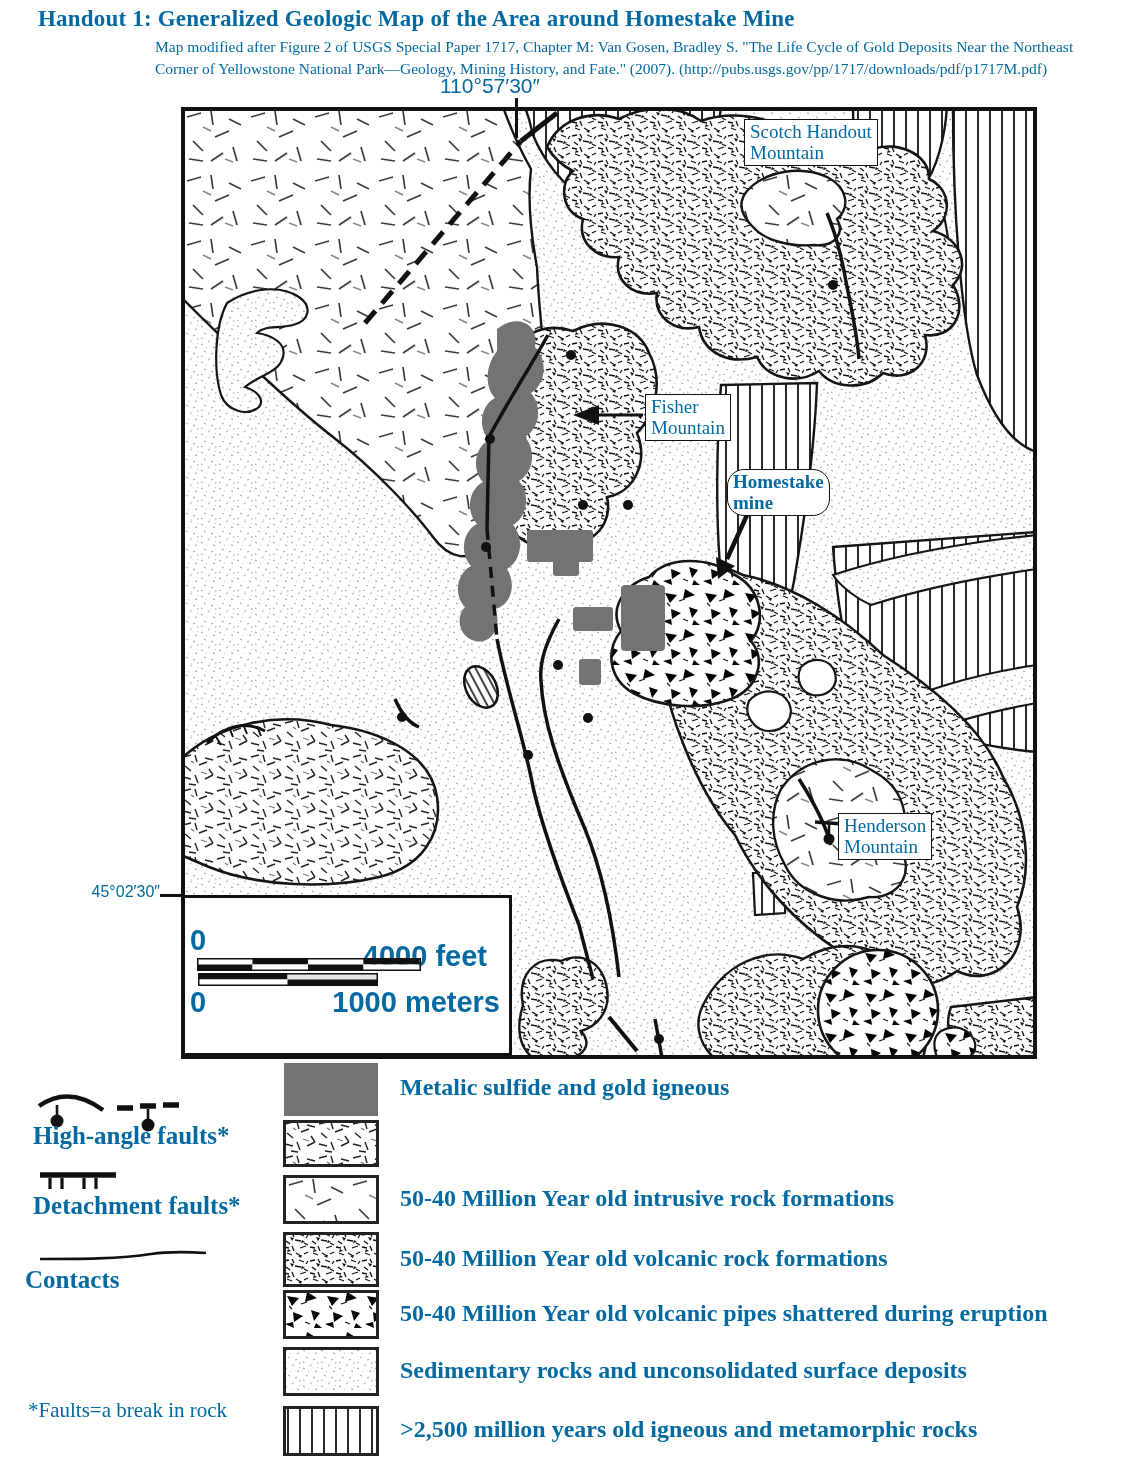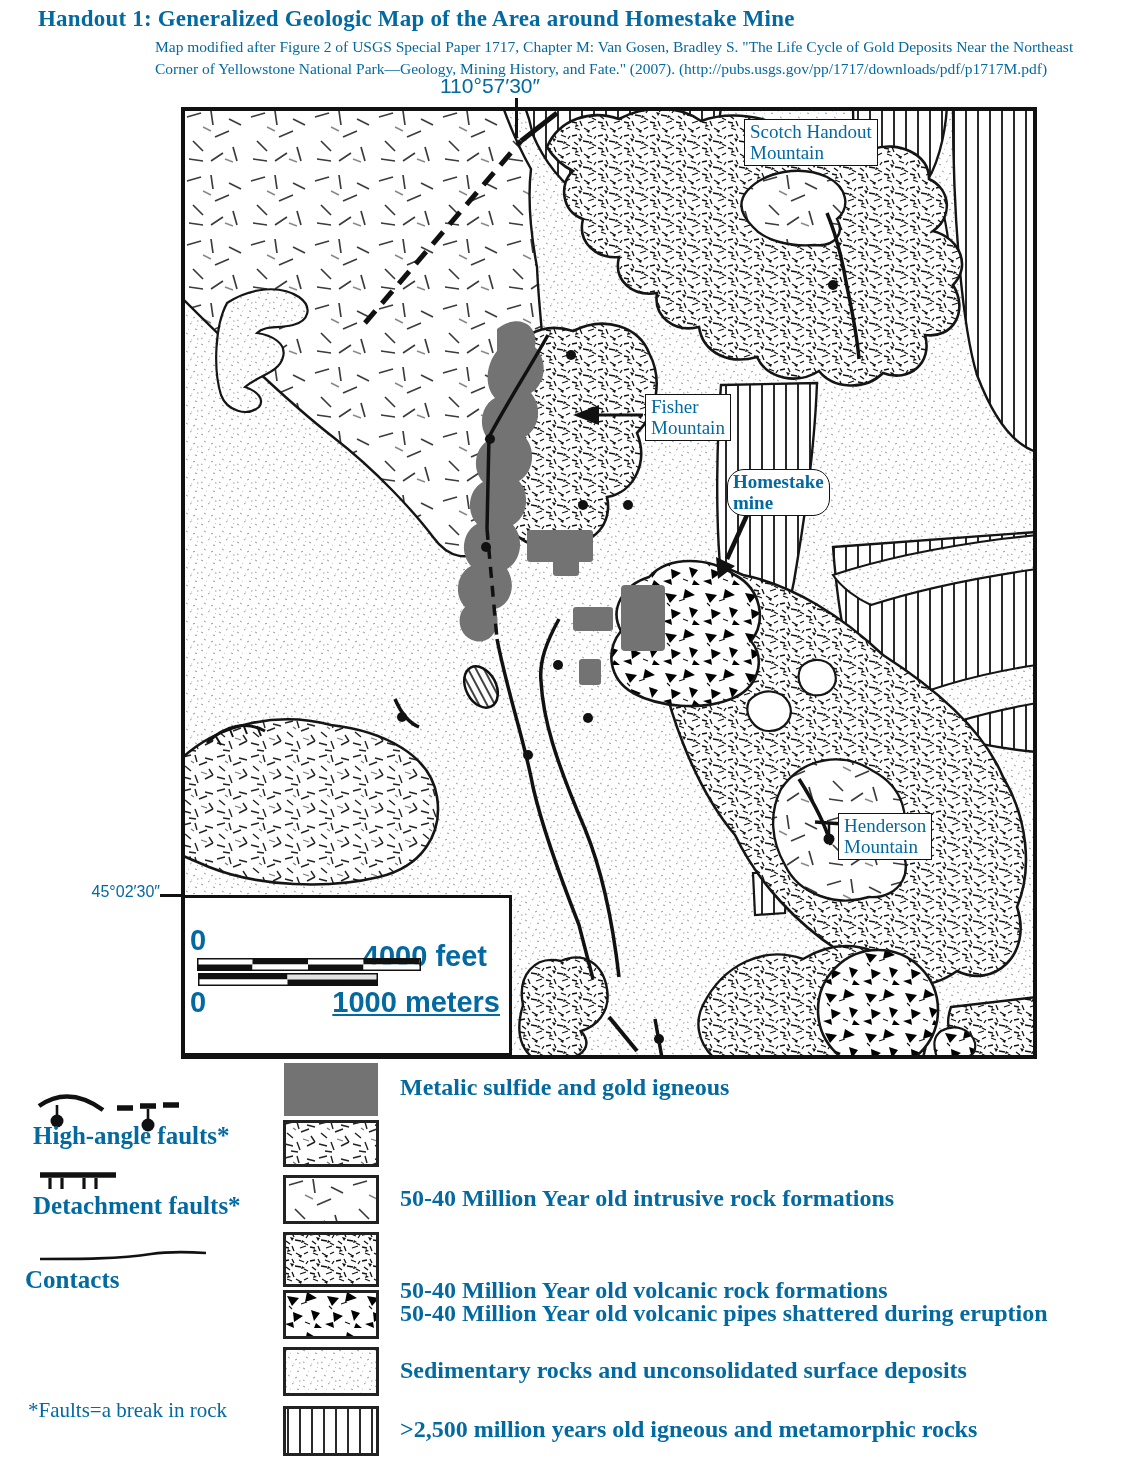--- a/index.html
+++ b/index.html
@@ -199,21 +199,21 @@
       <rect x="0.75" y="0.75" width="222.5" height="11.5" fill="none" stroke="#111" stroke-width="1.5"></rect>
     </svg>
     <svg class="abs" style="left:13px;top:75px;" width="180" height="13">
       <rect x="0" y="0.5" width="89.5" height="6" fill="#111"></rect>
         <rect x="89.5" y="0.5" width="90" height="6" fill="#e4e4e4"></rect>
       <rect x="0" y="6.5" width="89.5" height="6" fill="#fff"></rect>
         <rect x="89.5" y="6.5" width="90" height="6" fill="#111"></rect>
       <rect x="0.75" y="0.75" width="178.5" height="11.5" fill="none" stroke="#111" stroke-width="1.5"></rect>
     </svg>
     <div class="abs scaletext" style="left:5px;top:88px;">0</div>
-    <div class="abs scaletext right" style="left:138px;top:88px;width:177px;text-decoration:underline;">1000 meters</div>
+    <div class="abs scaletext right" style="left:138px;top:88px;width:177px;">1000 meters</div>
   </div>
 
   <svg class="abs" style="left:33px;top:1086px;" width="195" height="48">
     <path d="M6,20 C26,6 48,8 70,24" stroke="#111" stroke-width="4.5" fill="none"></path>
     <line x1="24" y1="19" x2="24" y2="29" stroke="#111" stroke-width="2.6"></line>
     <circle cx="24" cy="35" r="6.5" fill="#111"></circle>
     <path d="M84,22 h16 M107,20 h16 M130,19 h16" stroke="#111" stroke-width="5.5" fill="none"></path>
     <line x1="115" y1="23" x2="115" y2="33" stroke="#111" stroke-width="2.6"></line>
     <circle cx="115" cy="39" r="6.5" fill="#111"></circle>
   </svg>
@@ -247,21 +247,21 @@
   </svg>
 
   <svg class="abs" style="left:283px;top:1175px;" width="96" height="49">
     <rect x="1.5" y="1.5" width="93" height="46" fill="url(#pat-intr)" stroke="#222" stroke-width="3"></rect>
   </svg>
   <div class="abs leg-label" style="left:400px;top:1185px;">50-40 Million Year old intrusive rock formations</div>
 
   <svg class="abs" style="left:283px;top:1232px;" width="96" height="55">
     <rect x="1.5" y="1.5" width="93" height="52" fill="url(#pat-volc)" stroke="#222" stroke-width="3"></rect>
   </svg>
-  <div class="abs leg-label" style="left:400px;top:1245px;margin-top:32px;">50-40 Million Year old volcanic rock formations</div>
+  <div class="abs leg-label" style="left:400px;top:1245px;">50-40 Million Year old volcanic rock formations</div>
 
   <svg class="abs" style="left:283px;top:1290px;" width="96" height="49">
     <rect x="1.5" y="1.5" width="93" height="46" fill="url(#pat-pipe)" stroke="#222" stroke-width="3"></rect>
   </svg>
   <div class="abs leg-label" style="left:400px;top:1300px;">50-40 Million Year old volcanic pipes shattered during eruption</div>
 
   <svg class="abs" style="left:283px;top:1347px;" width="96" height="49">
     <rect x="1.5" y="1.5" width="93" height="46" fill="url(#pat-sed)" stroke="#222" stroke-width="3"></rect>
   </svg>
   <div class="abs leg-label" style="left:400px;top:1357px;">Sedimentary rocks and unconsolidated surface deposits</div>

